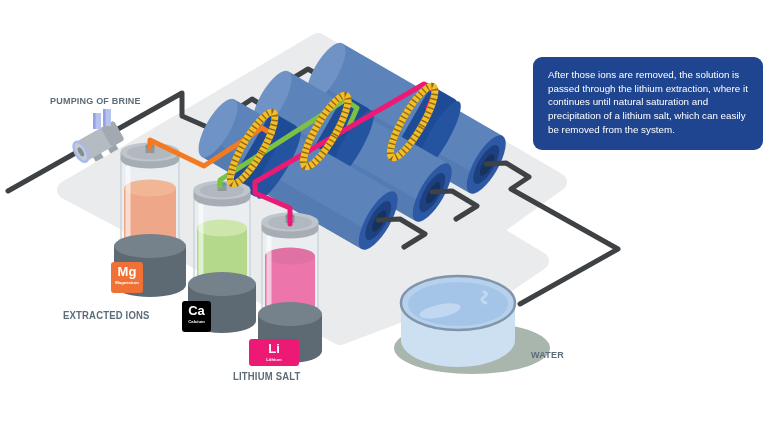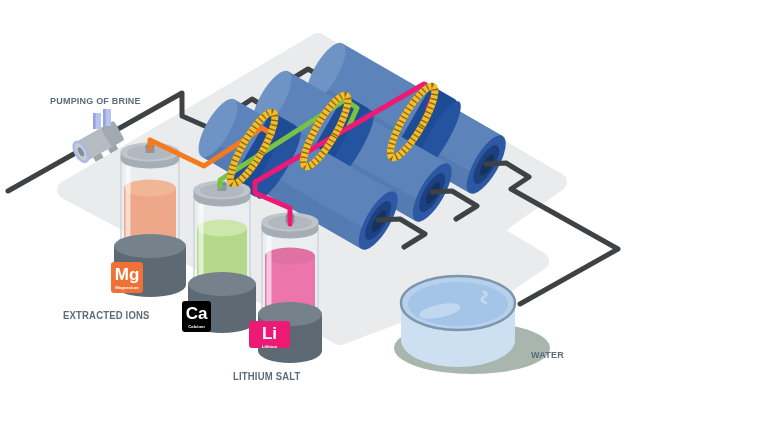--- a/index.html
+++ b/index.html
@@ -5,21 +5,21 @@
   html,body{margin:0;padding:0;background:#fff;}
   #stage{position:relative;width:768px;height:432px;background:#ffffff;overflow:hidden;
          font-family:"Liberation Sans",sans-serif;}
   #scene{position:absolute;left:0;top:0;}
   .lbl{position:absolute;font-weight:700;font-size:9.5px;letter-spacing:.2px;color:#5c6c79;
        transform:scaleX(.95);transform-origin:left;white-space:nowrap;}
   .callout{position:absolute;left:533px;top:57px;width:230px;height:93px;box-sizing:border-box;
        border-radius:9px;padding:11px 13px 10px 15px;color:#ffffff;font-size:9.8px;line-height:1.4;
        font-weight:400;}
   .tile{position:absolute;border-radius:3px;color:#fff;text-align:center;box-sizing:border-box;}
-  .tile .sym{display:block;font-weight:700;font-size:17px;line-height:1.15;margin-top:3px;}
+  .tile .sym{display:block;font-weight:700;font-size:13px;line-height:1.15;margin-top:3px;}
   .tile .nm{display:block;font-size:5px;line-height:1;transform:scale(.85);font-weight:700;}
 </style>
 </head>
 <body>
 
 <div id="stage">
 
 <svg id="scene" width="768" height="432" viewBox="0 0 768 432">
 
   <path d="M318,42 L558,182 L490,231 L540,261 L468,310 L430,302 L340,336 L66,190 Z" fill="#e9ebed" stroke="#e9ebed" stroke-width="18" stroke-linejoin="round"></path>
@@ -159,29 +159,32 @@
 </svg>
 
 <div class="lbl" style="left:50px;top:95px;">PUMPING OF BRINE</div>
 
 <div class="lbl" style="left:63px;top:310px;font-size:10px;">EXTRACTED IONS</div>
 
 <div class="lbl" style="left:233px;top:371px;font-size:10px;">LITHIUM SALT</div>
 
 <div class="lbl" style="left:531px;top:349px;">WATER</div>
 
+<div class="callout" style="background: rgb(31, 69, 144);">
+  <span>After those ions are removed, the solution is passed through the lithium extraction, where it continues until natural saturation and precipitation of a lithium salt, which can easily be removed from the system.</span>
+</div>
 
 <div class="tile" style="left: 111px; top: 262px; width: 32px; height: 31px; background: rgb(240, 113, 53);">
   <span class="sym">Mg</span>
   <span class="nm">Magnesium</span>
 </div>
 
 <div class="tile" style="left: 182px; top: 301px; width: 29px; height: 31px; background: #000000;">
   <span class="sym">Ca</span>
   <span class="nm">Calcium</span>
 </div>
 
-<div class="tile" style="left: 249px; top: 321px; width: 41px; height: 27px; background: rgb(236, 26, 117);">
+<div class="tile" style="left: 249px; top: 339px; width: 50px; height: 27px; background: rgb(236, 26, 117);">
   <span class="sym">Li</span>
   <span class="nm">Lithium</span>
 </div>
 
 </div>
 
 </body></html>

